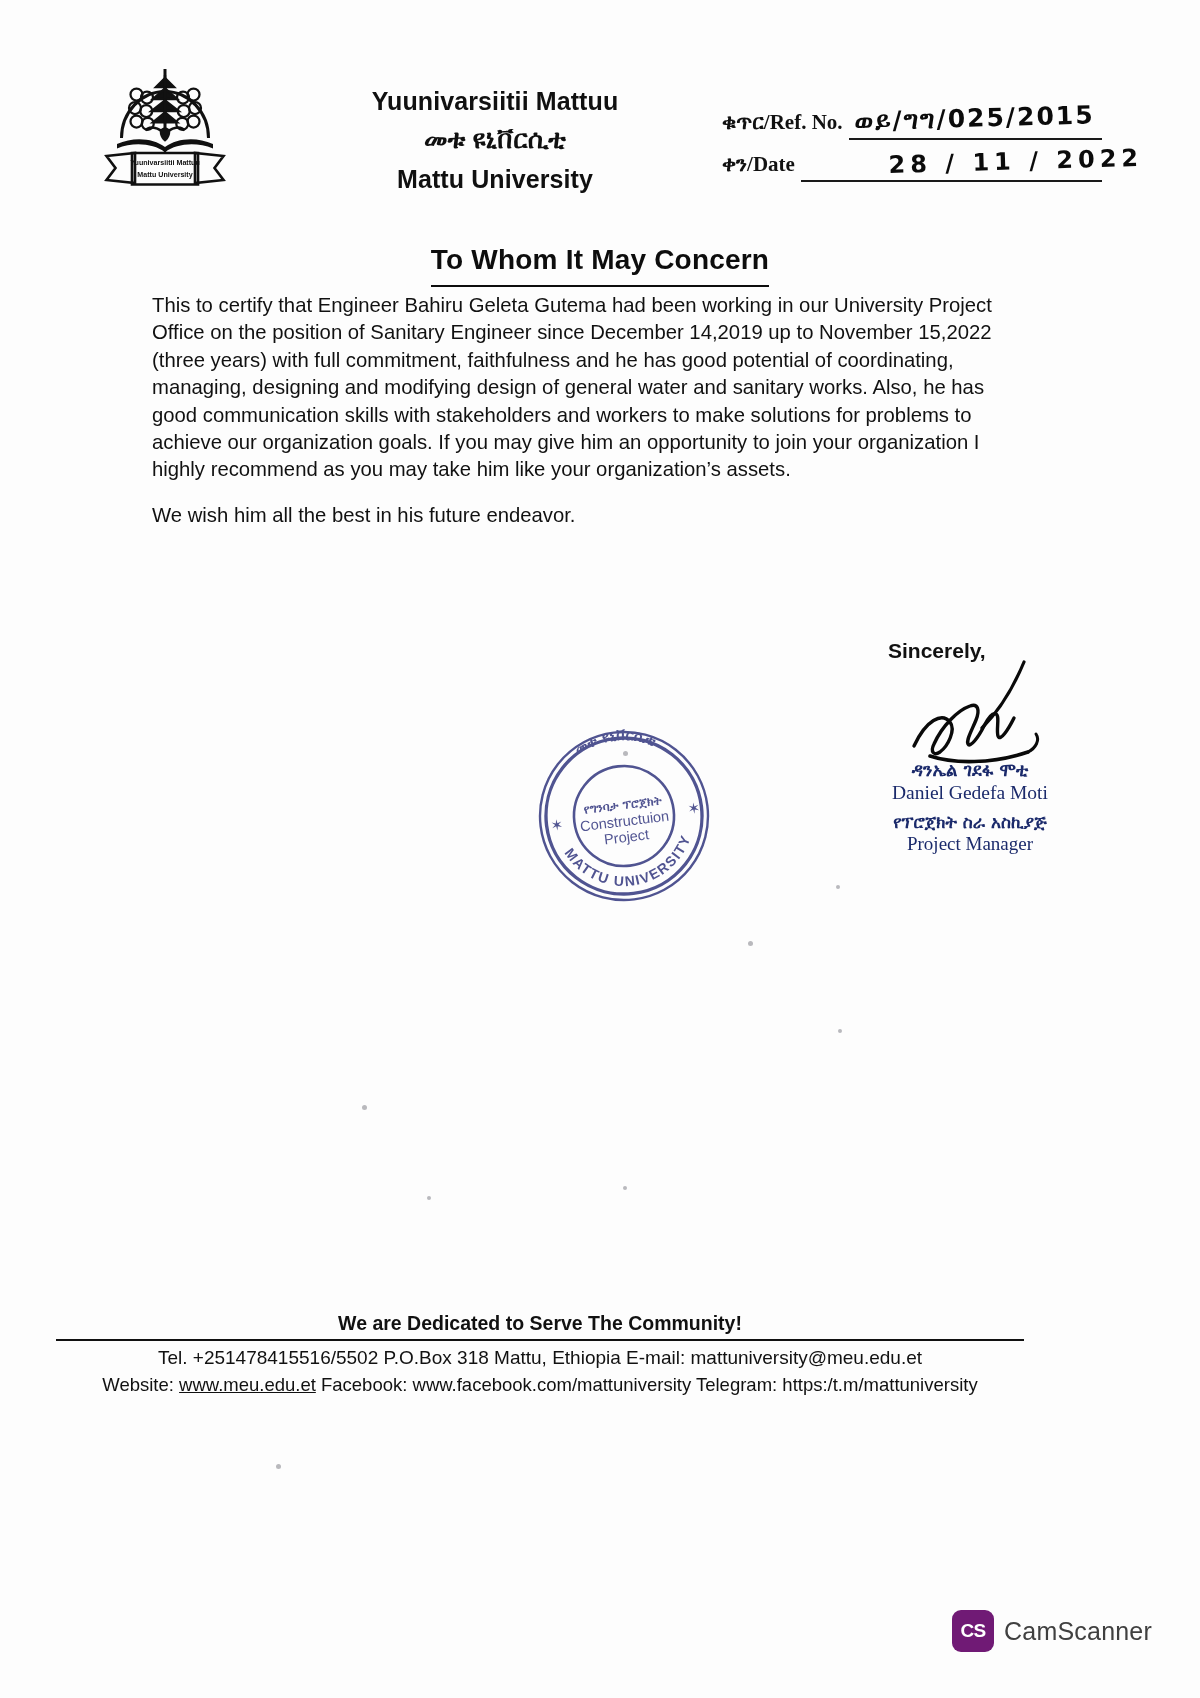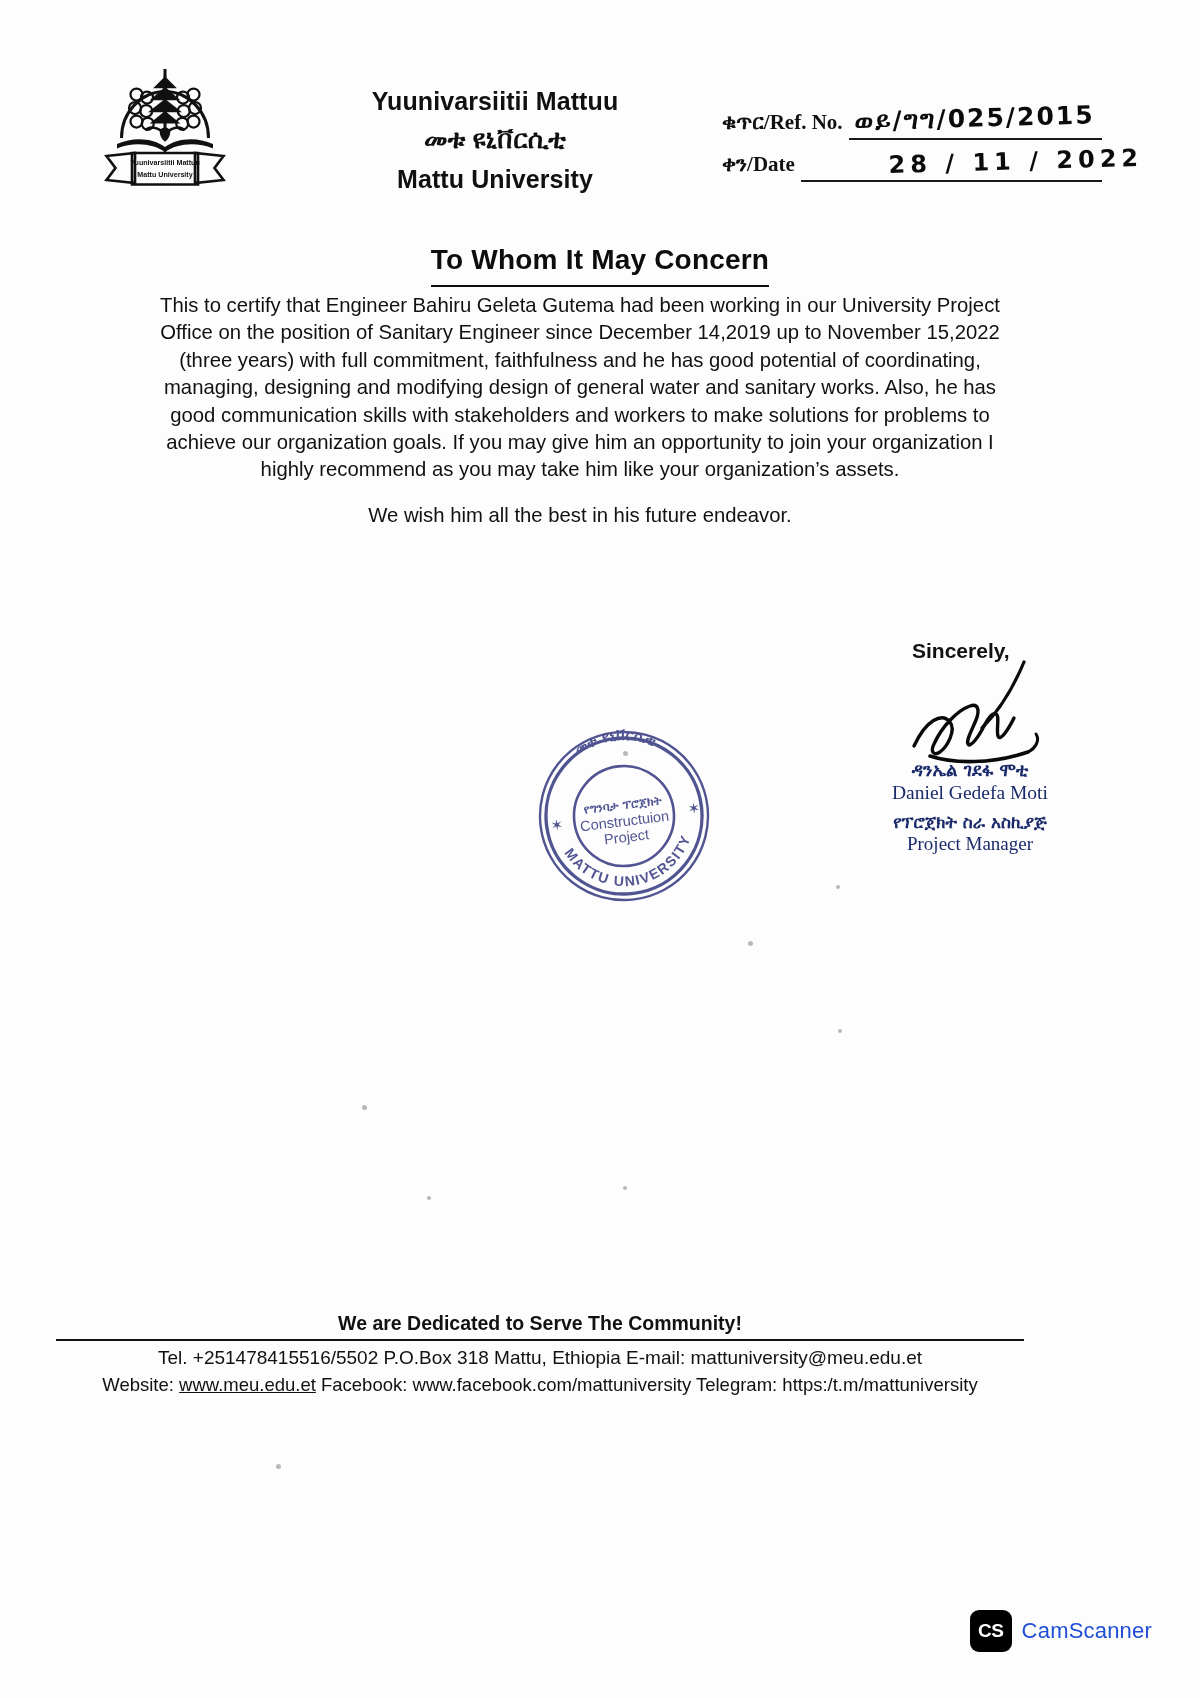--- a/index.html
+++ b/index.html
@@ -66,28 +66,28 @@
   #doc-title span {
     font-size: 28px; font-weight: bold; color: #0d0d0d;
     border-bottom: 2.4px solid #0d0d0d; padding-bottom: 10px;
     letter-spacing: .2px;
   }
 
   
   #body-text {
     position: absolute; left: 152px; top: 292px; width: 856px;
     font-size: 20.3px; line-height: 27.4px;
-    color: #111; text-align: center;
+    color: #111; text-align: left;
   }
   #body-text p { margin-bottom: 18px; }
   #body-text p.tight { margin-bottom: 0; }
 
   
   #sincerely {
-    position: absolute; left: 912px; top: 639px;
+    position: absolute; left: 888px; top: 639px;
     font-size: 21px; font-weight: bold; color: #111;
   }
   #signature {
     position: absolute; left: 896px; top: 660px;
     width: 170px; height: 110px;
   }
   #signer {
     position: absolute; left: 820px; top: 760px; width: 300px;
     text-align: center; color: #1b2a6b;
     font-family: "Liberation Serif", serif;
@@ -125,27 +125,27 @@
   #footer .fline.small { font-size: 18.5px; }
   .ul { text-decoration: underline; }
 
   
   #camscanner {
     position: absolute; right: 48px; bottom: 46px;
     display: flex; align-items: center; gap: 10px;
   }
   #cs-badge {
     width: 42px; height: 42px; border-radius: 9px;
-    background: #000000; color: #fff;
+    background: #701a75; color: #fff;
     font-size: 19px; font-weight: bold;
     display: flex; align-items: center; justify-content: center;
     letter-spacing: -.5px;
     margin-left: 32px;
   }
-  #cs-text { font-size: 22px; color: #1d4ed8; letter-spacing: .2px; }
+  #cs-text { font-size: 25px; color: #404040; letter-spacing: .2px; }
 
   .speck { position: absolute; background: #b9b9bd; border-radius: 50%; }
 </style>
 </head>
 <body>
 
 <div id="page">
 
   <div class="speck" style="left:623px;top:751px;width:5px;height:5px;"></div>
   <div class="speck" style="left:836px;top:885px;width:4px;height:4px;"></div>

